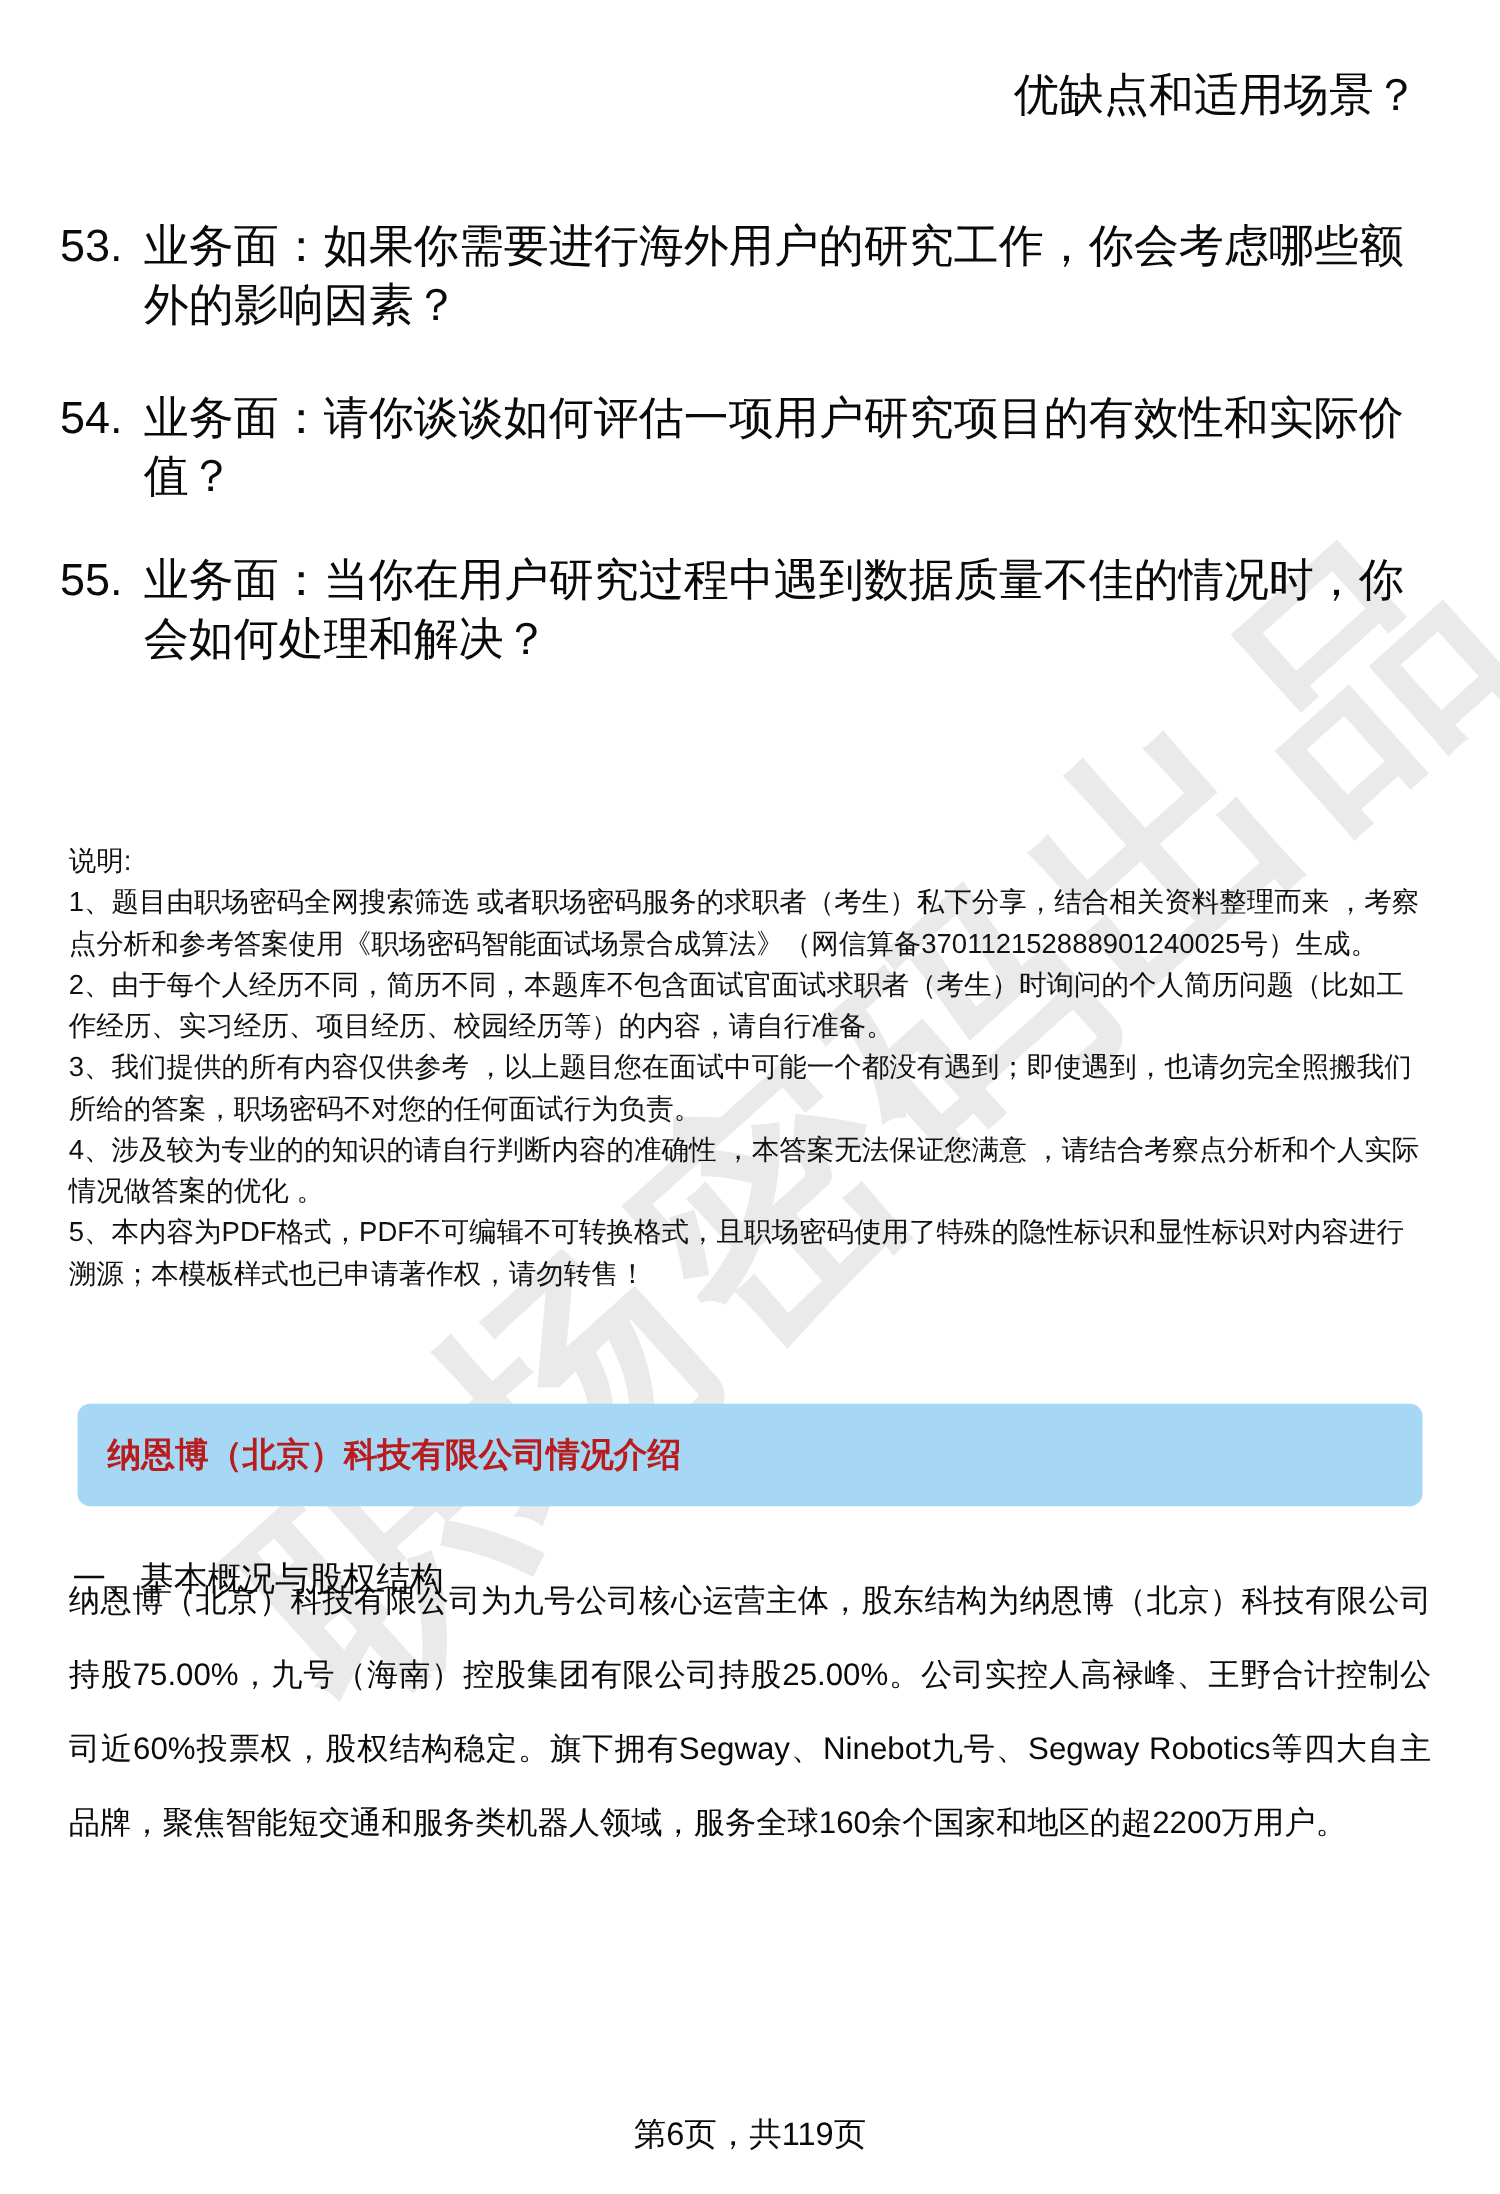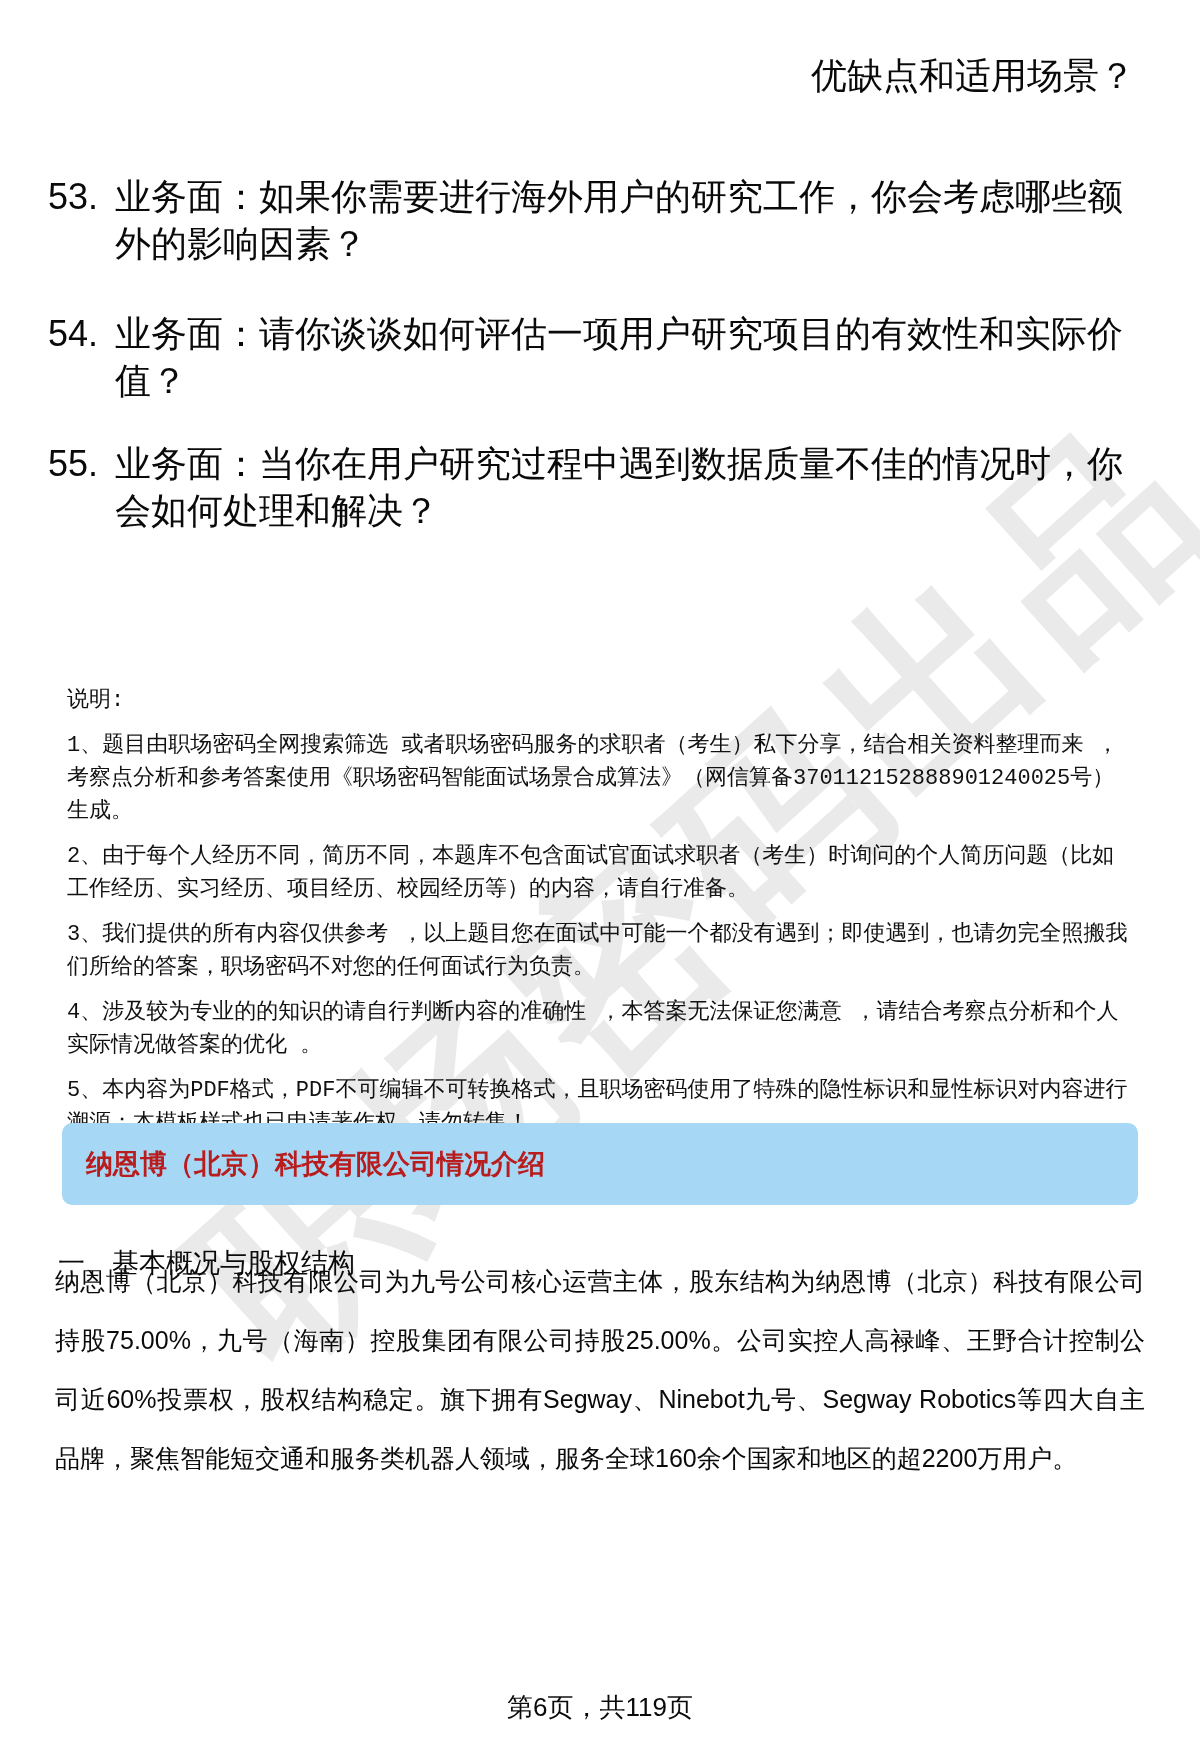--- a/index.html
+++ b/index.html
@@ -62,21 +62,21 @@
   .q-55 { top: 408px; }
   .q-56 { top: 540px; }
   .notes {
     position: absolute;
     left: 55px; top: 672px;
     width: 1085px;
     font-size: 22px;
     line-height: 33px;
     color: #111111;
   }
-  .notes p { margin: 12px; font-family: Liberation Mono, monospace; }
+  .notes p { margin: 0; }
   .banner {
     position: absolute;
     left: 62px; top: 1123px;
     width: 1076px; height: 82px;
     background: #a6d7f5;
     border-radius: 10px;
     display: flex;
     align-items: center;
     padding-left: 24px;
   }

